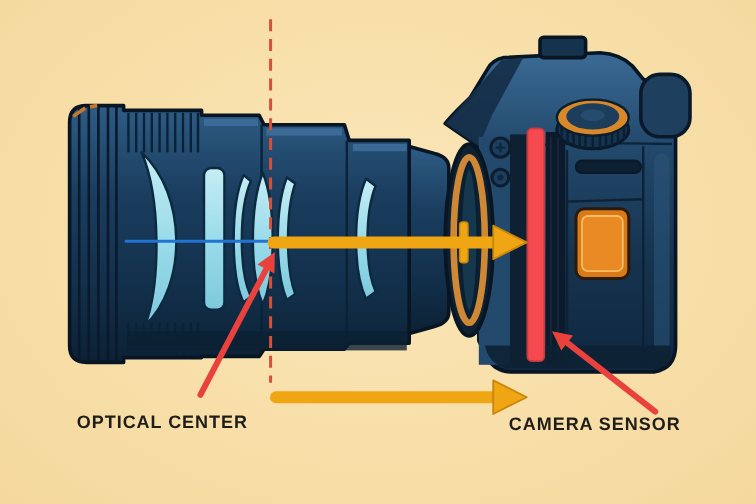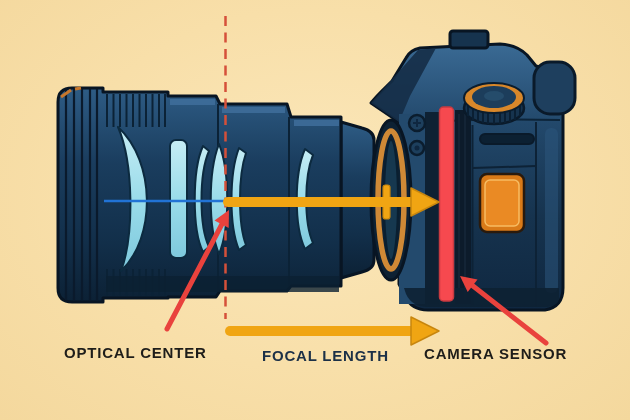--- a/index.html
+++ b/index.html
@@ -193,15 +193,14 @@
     <line x1="167" y1="329" x2="222" y2="224" stroke="#e9423d" stroke-width="5" stroke-linecap="round"></line>
     <polygon points="229,210 228.7,228 214.5,220.5" fill="#e9423d"></polygon>
   </g>
   <g>
     <line x1="546" y1="343" x2="473" y2="286" stroke="#e9423d" stroke-width="5" stroke-linecap="round"></line>
     <polygon points="460,276 477.5,279.5 467.7,292.1" fill="#e9423d"></polygon>
   </g>
 </svg>
 
   <div id="lbl-optical" class="label">OPTICAL CENTER</div>
-  <div id="lbl-focal" class="label">FOCAL LENGTH</div>
   <div id="lbl-sensor" class="label">CAMERA SENSOR</div>
 </div>
 
 </body></html>

